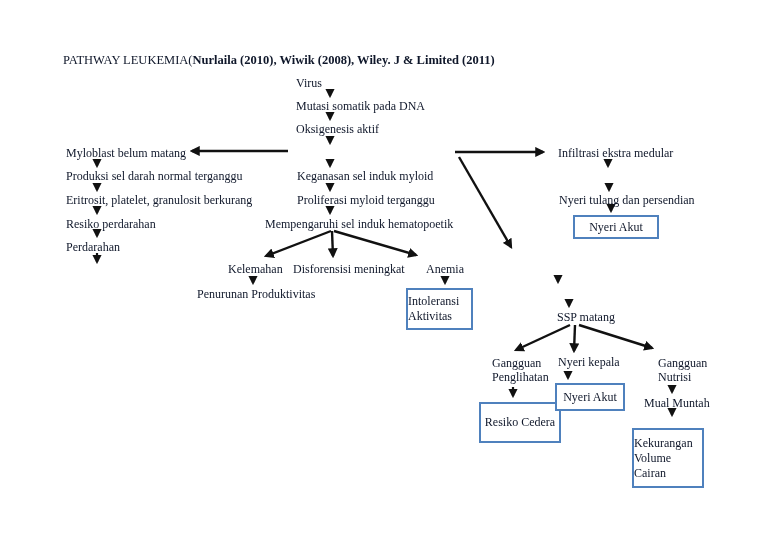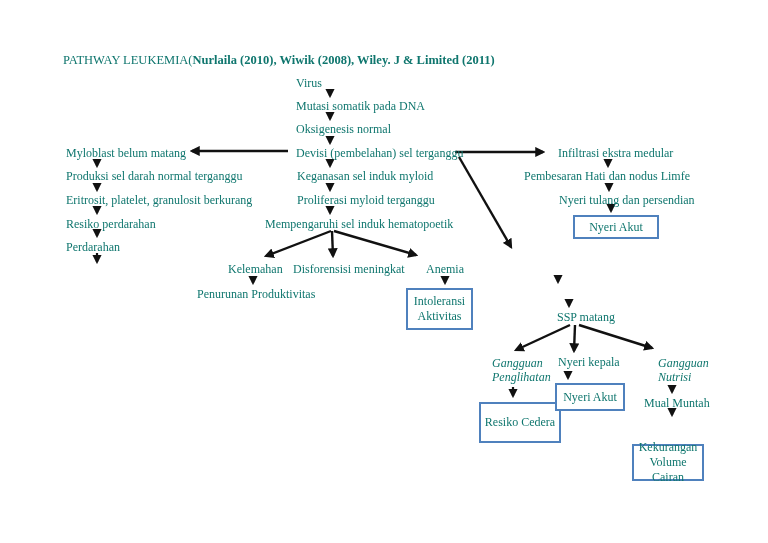--- a/index.html
+++ b/index.html
@@ -3,21 +3,21 @@
 <meta charset="utf-8">
 <style>
   html, body { margin: 0; padding: 0; background: #ffffff; }
   #canvas {
     position: relative;
     width: 768px;
     height: 543px;
     background: #ffffff;
     overflow: hidden;
     font-family: "Liberation Serif", serif;
-    color: #0f766e;
+    color: #0f172a;
   }
   #arrow-layer {
     position: absolute;
     left: 0; top: 0;
     width: 768px; height: 543px;
     z-index: 1;
   }
   .title {
     position: absolute;
     left: 63px; top: 53px;
@@ -29,30 +29,28 @@
   .node {
     position: absolute;
     font-size: 12px;
     line-height: 12px;
     white-space: nowrap;
     z-index: 2;
   }
   .node.wrap {
     white-space: normal;
     line-height: 14px;
-    font-style: italic;
   }
   .dbox {
     position: absolute;
     border: 2px solid #4f81bd;
     background: #ffffff;
     display: flex;
     align-items: center;
     justify-content: center;
-    text-align: center;
     font-size: 12px;
     line-height: 15px;
     z-index: 2;
     box-sizing: border-box;
   }
 </style>
 </head>
 <body>
 
 <div id="canvas">
@@ -107,57 +105,55 @@
       <path d="M579,325 L652,348"></path>
     </g>
   </svg>
 
   <div class="title">
     <span>PATHWAY LEUKEMIA(</span><span class="bold">Nurlaila (2010), Wiwik (2008), Wiley. J &amp; Limited (2011)</span>
   </div>
 
   <div class="node" style="left:296px;top:77px">Virus</div>
   <div class="node" style="left:296px;top:100px">Mutasi somatik pada DNA</div>
-  <div class="node" style="left:296px;top:123px">Oksigenesis normal</div>
-  <div class="node" style="left:296px;top:147px">Devisi (pembelahan) sel terganggu</div>
+  <div class="node" style="left:296px;top:123px">Oksigenesis aktif</div>
   <div class="node" style="left:297px;top:170px">Keganasan sel induk myloid</div>
   <div class="node" style="left:297px;top:194px">Proliferasi myloid terganggu</div>
   <div class="node" style="left:265px;top:218px">Mempengaruhi sel induk hematopoetik</div>
 
   <div class="node" style="left:66px;top:147px">Myloblast belum matang</div>
   <div class="node" style="left:66px;top:170px">Produksi sel darah normal terganggu</div>
   <div class="node" style="left:66px;top:194px">Eritrosit, platelet, granulosit berkurang</div>
   <div class="node" style="left:66px;top:218px">Resiko perdarahan</div>
   <div class="node" style="left:66px;top:241px">Perdarahan</div>
 
   <div class="node" style="left:228px;top:263px">Kelemahan</div>
   <div class="node" style="left:293px;top:263px">Disforensisi meningkat</div>
   <div class="node" style="left:426px;top:263px">Anemia</div>
   <div class="node" style="left:197px;top:288px">Penurunan Produktivitas</div>
   <div class="dbox" style="left:406px;top:288px;width:67px;height:42px">
     <span>Intoleransi Aktivitas</span>
   </div>
 
   <div class="node" style="left:558px;top:147px">Infiltrasi ekstra medular</div>
-  <div class="node" style="left:524px;top:170px">Pembesaran Hati dan nodus Limfe</div>
   <div class="node" style="left:559px;top:194px">Nyeri tulang dan persendian</div>
   <div class="dbox" style="left:573px;top:215px;width:86px;height:24px">
     <span>Nyeri Akut</span>
   </div>
 
   <div class="node" style="left:557px;top:311px">SSP matang</div>
 
   <div class="node wrap" style="left:492px;top:356px;width:58px">Gangguan Penglihatan</div>
   <div class="node" style="left:558px;top:356px">Nyeri kepala</div>
   <div class="node wrap" style="left:658px;top:356px;width:50px">Gangguan Nutrisi</div>
   <div class="node" style="left:644px;top:397px">Mual Muntah</div>
 
   <div class="dbox" style="left:479px;top:402px;width:82px;height:41px">
     <span>Resiko Cedera</span>
   </div>
   <div class="dbox" style="left:555px;top:383px;width:70px;height:28px">
     <span>Nyeri Akut</span>
   </div>
-  <div class="dbox" style="left:632px;top:444px;width:72px;height:37px">
+  <div class="dbox" style="left:632px;top:428px;width:72px;height:60px">
     <span>Kekurangan Volume Cairan</span>
   </div>
 
 </div>
 
 </body></html>

